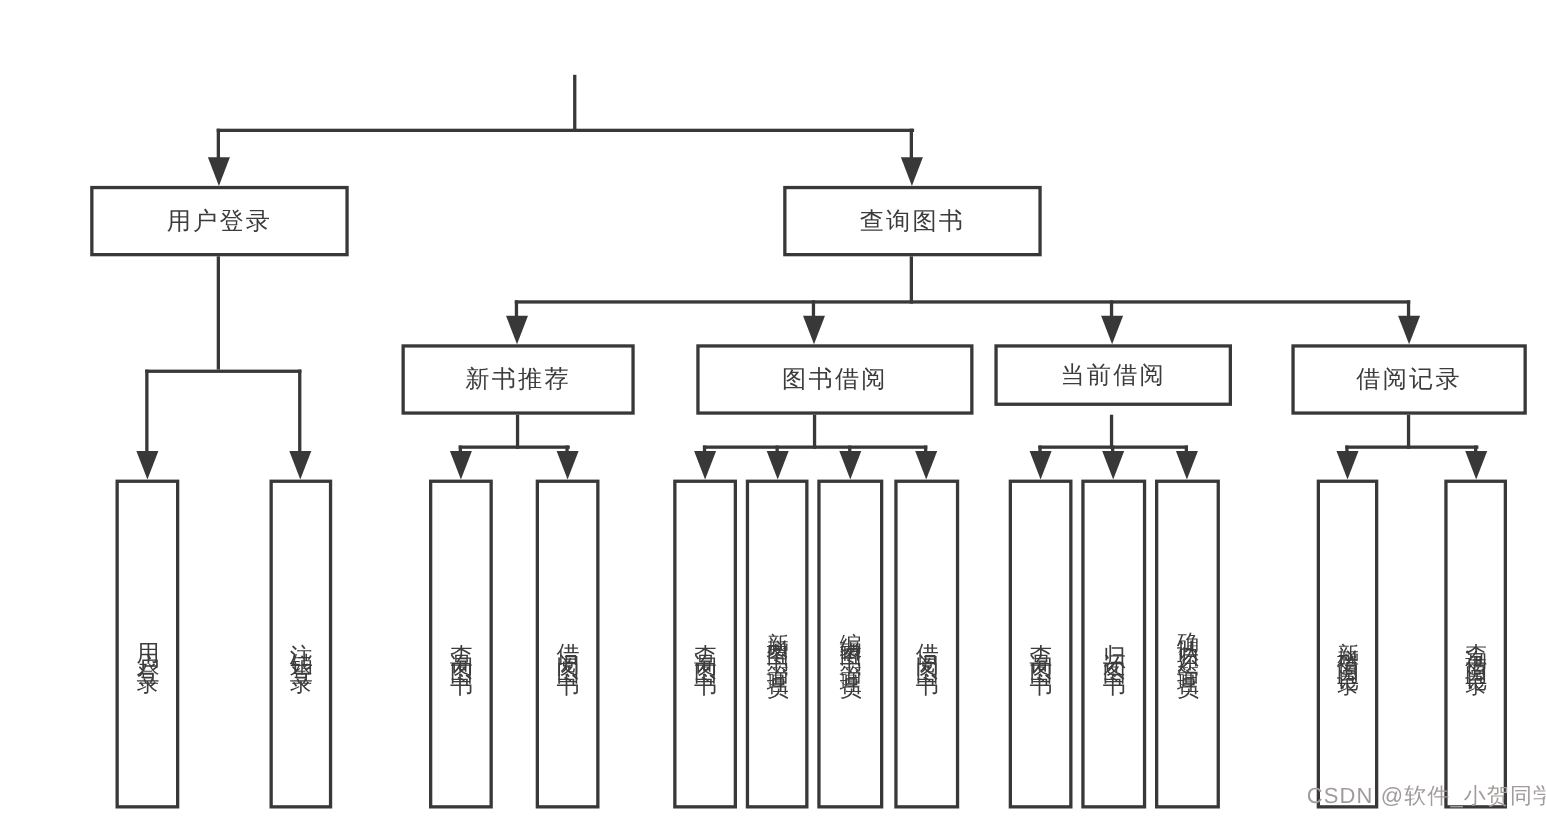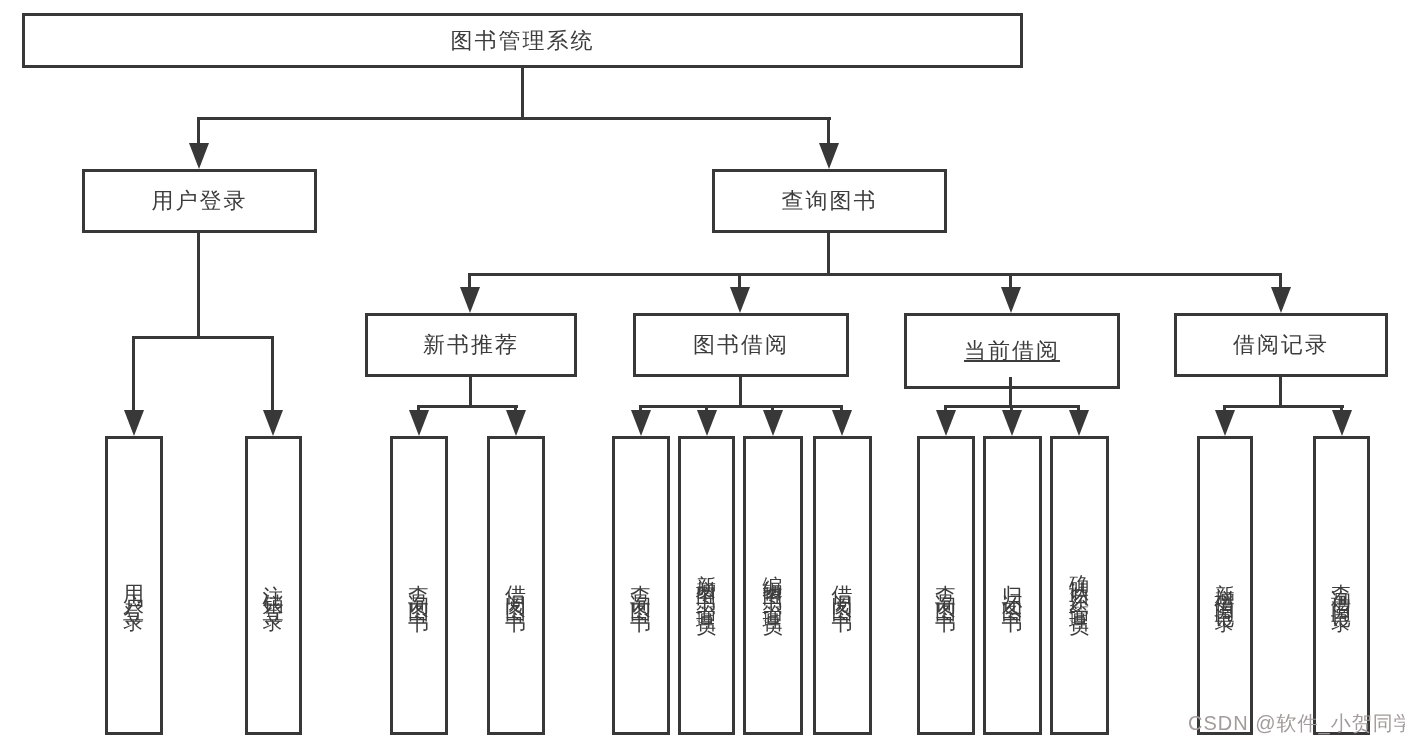--- a/index.html
+++ b/index.html
@@ -44,23 +44,20 @@
     color:#a39b9b;
     letter-spacing:1px;
     white-space:nowrap;
   }
 </style>
 </head>
 <body>
 
 <div id="canvas">
 
-  <div class="node h" style="left:22px;top:13px;width:1001px;height:55px;">
-    <span>图书管理系统</span>
-  </div>
 
   <div class="vline" style="left:521px;top:68px;height:50px;"></div>
   <div class="hline" style="left:197px;top:117px;width:634px;"></div>
   <div class="vline" style="left:197px;top:117px;height:30px;"></div>
   <div class="arrow" style="left:189px;top:143px;"></div>
   <div class="vline" style="left:827px;top:117px;height:30px;"></div>
   <div class="arrow" style="left:819px;top:143px;"></div>
 
   <div class="node h" style="left:82px;top:169px;width:235px;height:64px;">
     <span>用户登录</span>
@@ -83,24 +80,24 @@
   <div class="vline" style="left:738px;top:273px;height:18px;"></div>
   <div class="arrow" style="left:730px;top:287px;"></div>
   <div class="vline" style="left:1009px;top:273px;height:18px;"></div>
   <div class="arrow" style="left:1001px;top:287px;"></div>
   <div class="vline" style="left:1279px;top:273px;height:18px;"></div>
   <div class="arrow" style="left:1271px;top:287px;"></div>
 
   <div class="node h" style="left:365px;top:313px;width:212px;height:64px;align-items:center;">
     <span>新书推荐</span>
   </div>
-  <div class="node h" style="left:633px;top:313px;width:216px;height:64px;">
+  <div class="node h" style="left:633px;top:313px;width:252px;height:64px;">
     <span>图书借阅</span>
   </div>
-  <div class="node h" style="left:904px;top:313px;width:216px;height:76px;text-decoration:underline;">
+  <div class="node h" style="left:904px;top:313px;width:216px;height:56px;">
     <span>当前借阅</span>
   </div>
   <div class="node h" style="left:1174px;top:313px;width:214px;height:64px;align-items:center;">
     <span>借阅记录</span>
   </div>
 
   <div class="vline" style="left:469px;top:377px;height:31px;"></div>
   <div class="hline" style="left:417px;top:405px;width:101px;"></div>
   <div class="vline" style="left:417px;top:405px;height:9px;"></div>
   <div class="arrow" style="left:409px;top:410px;"></div>

